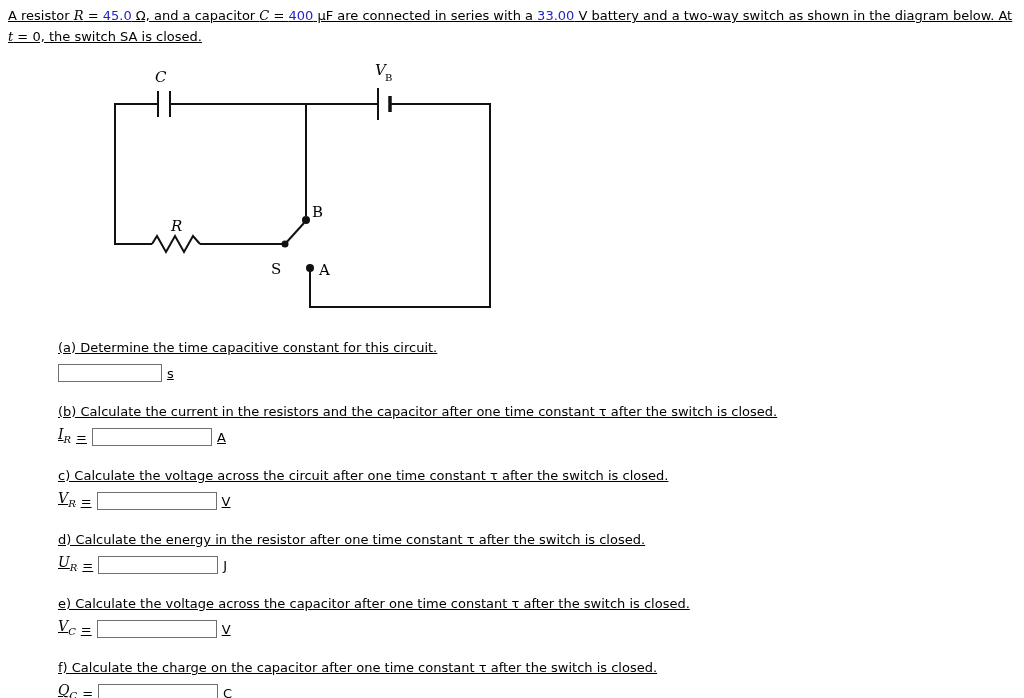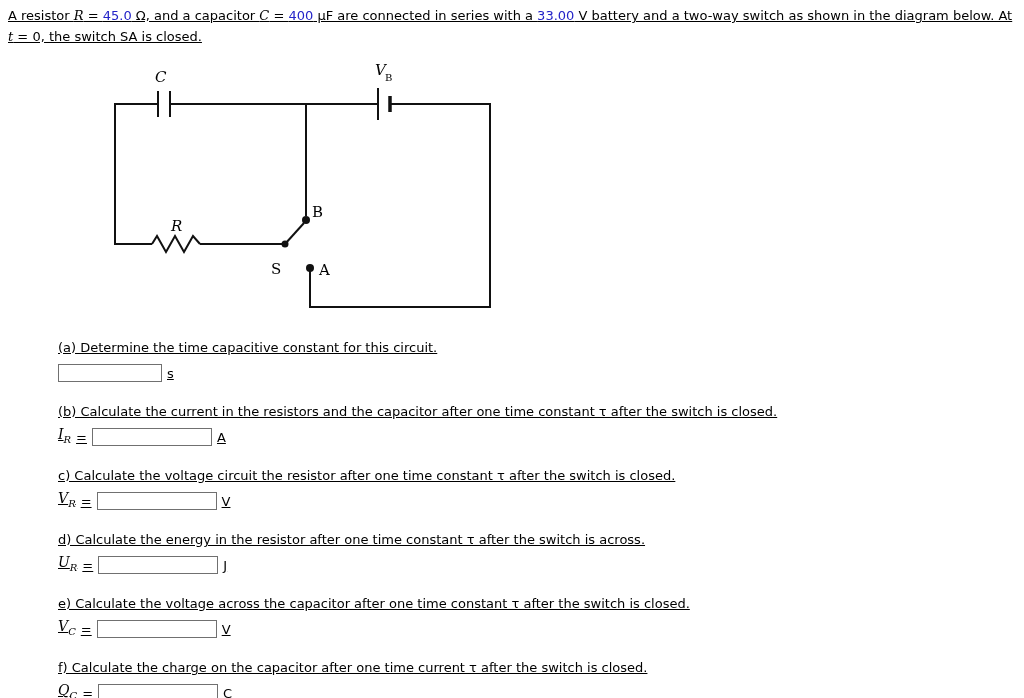--- a/index.html
+++ b/index.html
@@ -92,51 +92,51 @@
       <div class="q-text">(b) Calculate the current in the resistors and the capacitor after one time constant τ after the switch is closed.</div>
       <div class="answer-row">
         <span class="var-label"><span>I</span><sub>R</sub></span>
         <span class="eq-sign">=</span>
         <input type="text" class="ans-input" value="" style="">
         <span class="unit">A</span>
       </div>
     </section>
 
     <section class="question">
-      <div class="q-text">c) Calculate the voltage circuit the resistor after one time constant τ after the switch is closed.</div>
+      <div class="q-text">c) Calculate the voltage across the circuit after one time constant τ after the switch is closed.</div>
       <div class="answer-row">
         <span class="var-label"><span>V</span><sub>R</sub></span>
         <span class="eq-sign">=</span>
         <input type="text" class="ans-input" value="" style="">
         <span class="unit">V</span>
       </div>
     </section>
 
     <section class="question">
-      <div class="q-text">d) Calculate the energy in the resistor after one time constant τ after the switch is across.</div>
+      <div class="q-text">d) Calculate the energy in the resistor after one time constant τ after the switch is closed.</div>
       <div class="answer-row">
         <span class="var-label"><span>U</span><sub>R</sub></span>
         <span class="eq-sign">=</span>
         <input type="text" class="ans-input" value="" style="">
         <span class="unit">J</span>
       </div>
     </section>
 
     <section class="question">
       <div class="q-text">e) Calculate the voltage across the capacitor after one time constant τ after the switch is closed.</div>
       <div class="answer-row">
         <span class="var-label"><span>V</span><sub>C</sub></span>
         <span class="eq-sign">=</span>
         <input type="text" class="ans-input" value="" style="">
         <span class="unit">V</span>
       </div>
     </section>
 
     <section class="question">
-      <div class="q-text">f) Calculate the charge on the capacitor after one time current τ after the switch is closed.</div>
+      <div class="q-text">f) Calculate the charge on the capacitor after one time constant τ after the switch is closed.</div>
       <div class="answer-row">
         <span class="var-label"><span>Q</span><sub>C</sub></span>
         <span class="eq-sign">=</span>
         <input type="text" class="ans-input" value="" style="">
         <span class="unit">C</span>
       </div>
     </section>
 
   </div>
 </div>

